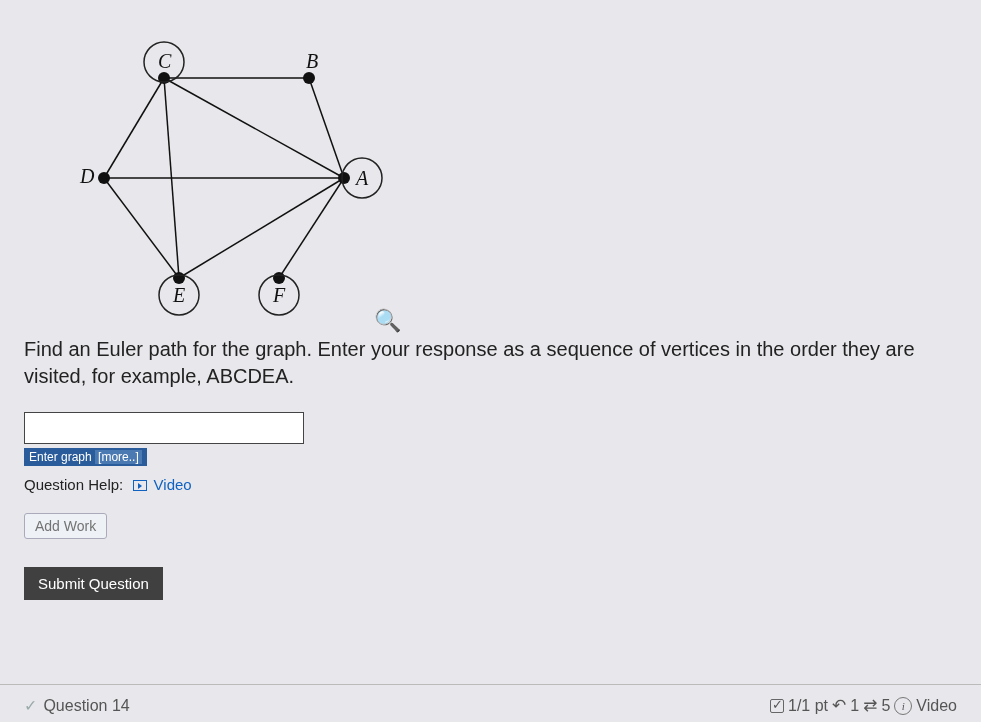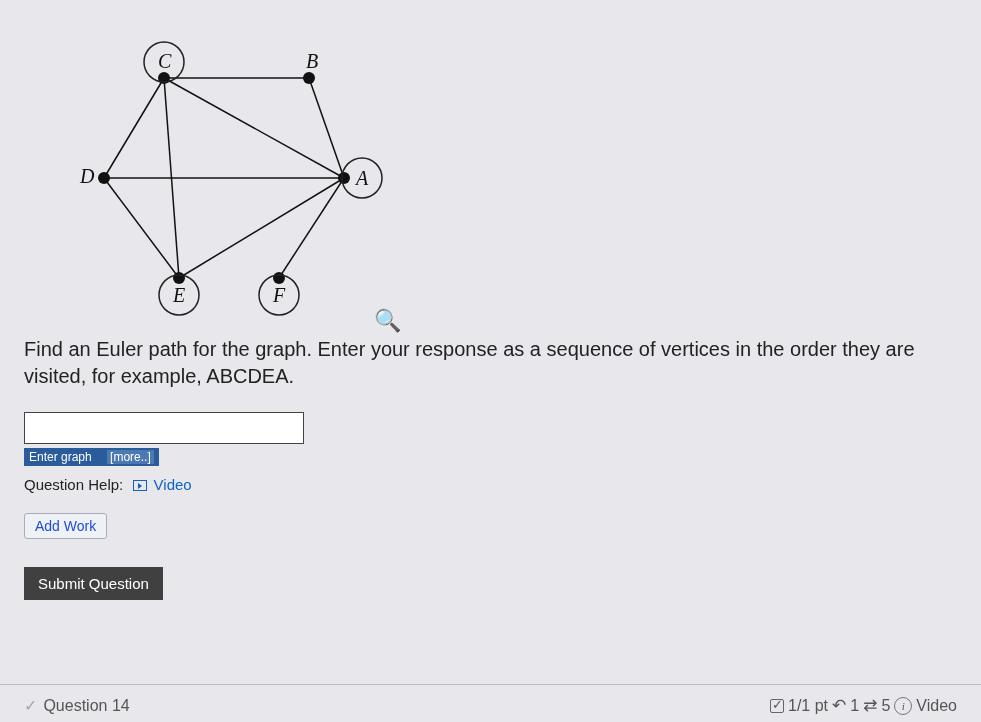--- a/index.html
+++ b/index.html
@@ -48,21 +48,21 @@
       display: inline-block;
       background: #2a5b9a;
       color: #fff;
       font-size: 12px;
       padding: 2px 5px;
       margin-top: 4px;
     }
     .enter-hint .more {
       background: #4b79b1;
       padding: 0 3px;
-      margin-left: 12px;
+      margin-left: 0;
     }
     .help-line {
       margin-top: 10px;
       margin-bottom: 20px;
       font-size: 15px;
     }
     .video-link {
       color: #1062c2;
       text-decoration: none;
       margin-left: 6px;
@@ -85,21 +85,21 @@
       border-top: 3px solid transparent;
       border-bottom: 3px solid transparent;
     }
     .add-work-btn {
       background: #eef1f5;
       border: 1px solid #aab;
       border-radius: 3px;
       font-size: 14px;
       padding: 4px 10px;
       cursor: pointer;
-      color: #1d4ed8;
+      color: #737373;
     }
     .submit-btn {
       margin-top: 28px;
       background: #404040;
       color: #fff;
       border: none;
       font-size: 15px;
       padding: 8px 14px;
       cursor: pointer;
     }

